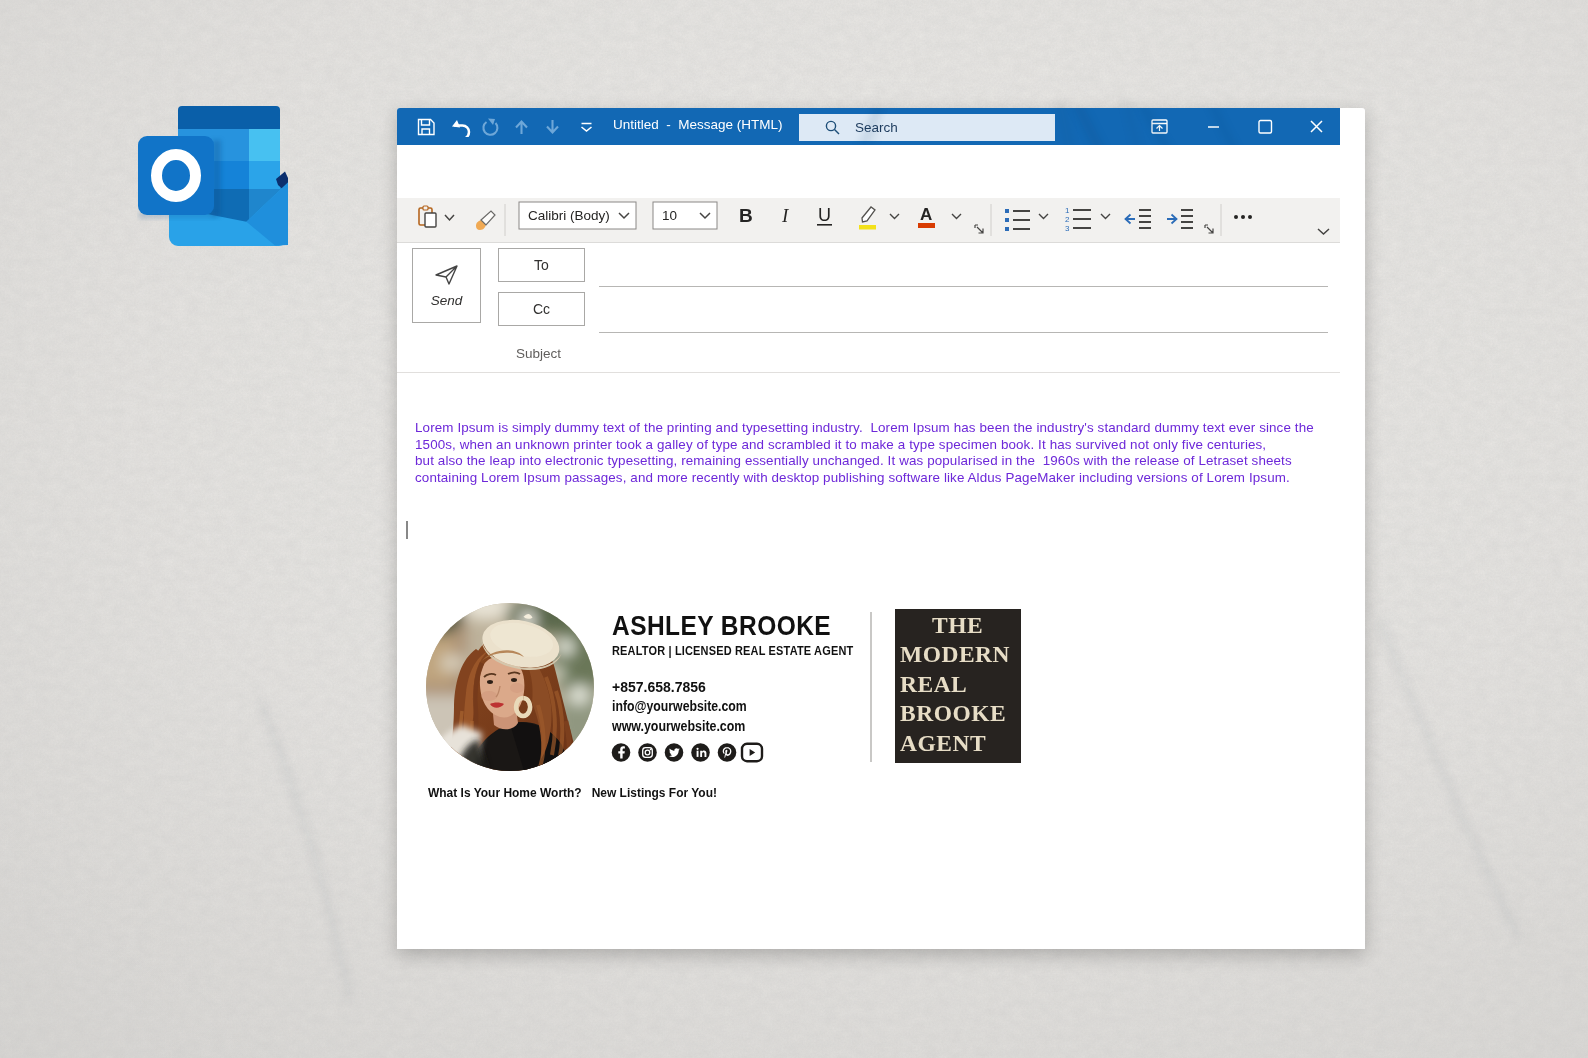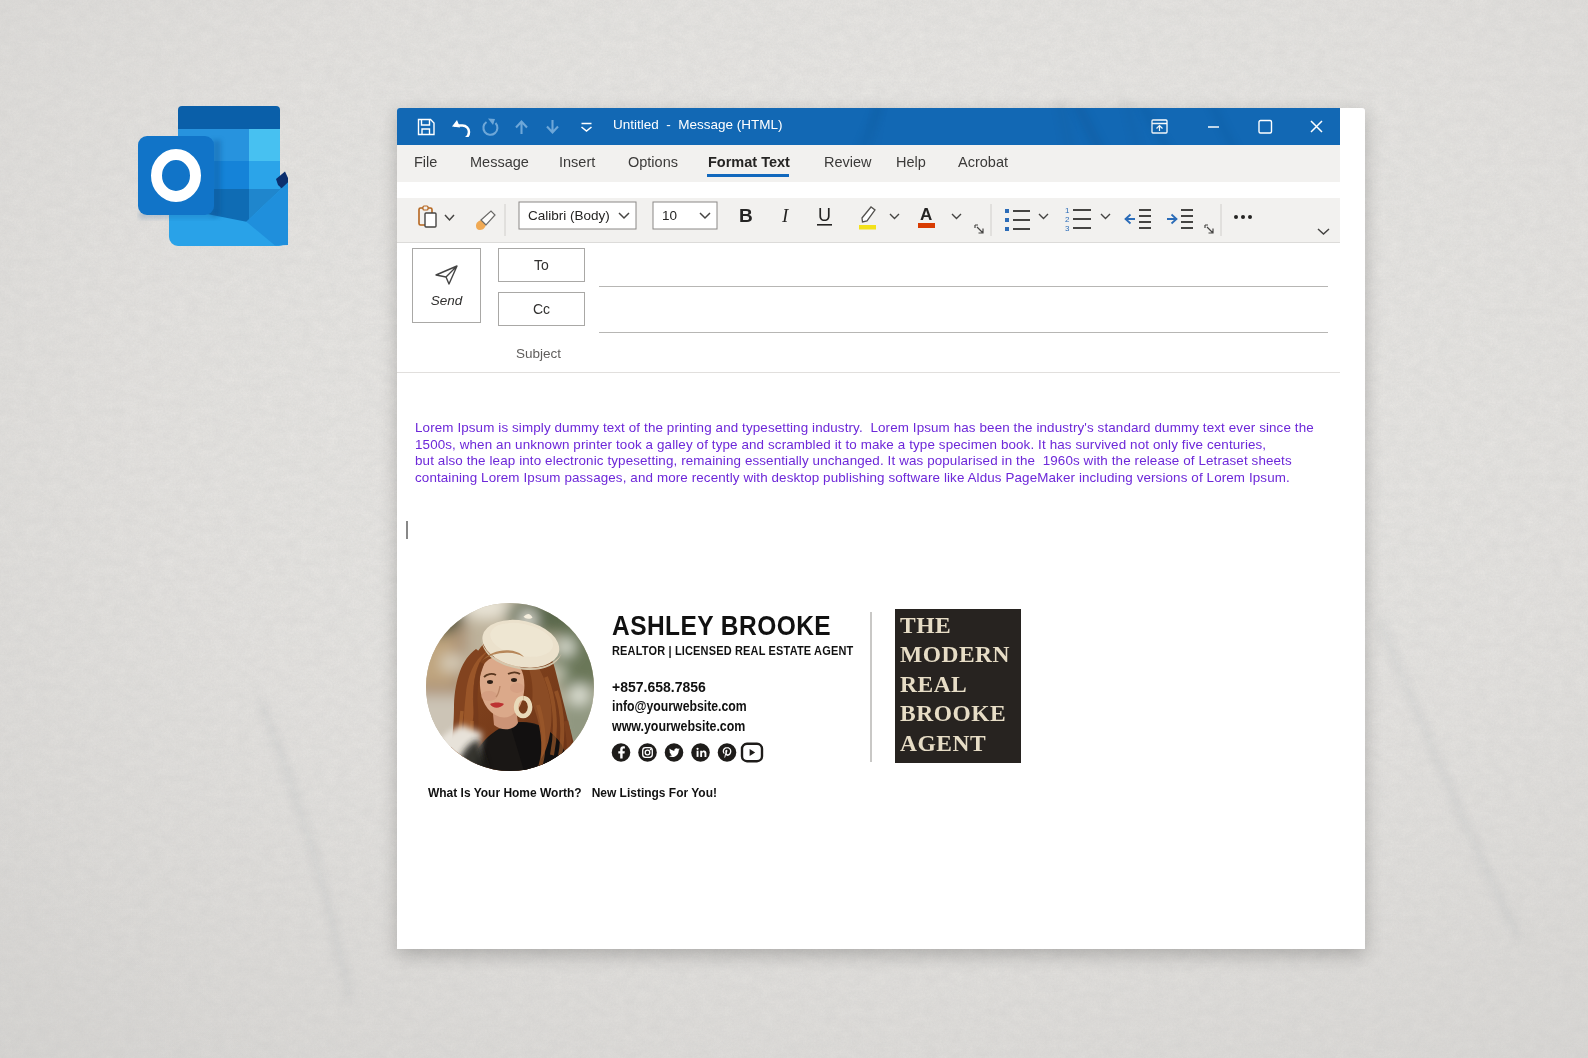--- a/index.html
+++ b/index.html
@@ -94,41 +94,37 @@
         <path d="M72,1.5 l7,0.5 -2,6 z" fill="#6ea7d8" stroke="none"></path>
       </g>
 
       <path d="M105.5,17 v-12 m-5.5,5.5 l5.5,-6 5.5,6" stroke="#6ea7d8" stroke-width="2.1"></path>
 
       <path d="M136.5,3 v12 m-5.5,-5.5 l5.5,6 5.5,-6" stroke="#6ea7d8" stroke-width="2.1"></path>
 
       <path d="M165.5,6.5 h10 m-10,3.5 l5,4 5,-4" stroke-width="1.6"></path>
     </svg>
     <div class="abs" style="left:216px;top:9px;font-size:13.5px;color:#fff;">Untitled&nbsp; -&nbsp; Message (HTML)</div>
+    <div class="abs" style="left:402px;top:6px;width:256px;height:27px;background:#dde9f5;display:flex;align-items:center;">
+      <svg style="margin-left:26px;" width="15" height="15" viewBox="0 0 15 15">
+          <circle cx="6" cy="6" r="4.6" fill="none" stroke="#1d4e78" stroke-width="1.4"></circle>
+          <path d="M9.5,9.5 L14,14" stroke="#1d4e78" stroke-width="1.4"></path>
+        </svg>
+      <span style="margin-left:15px;font-size:13.5px;color:#1d3b5d;">Search</span>
+    </div>
     <svg class="abs" style="left:754px;top:11px;" width="180" height="16" viewBox="0 0 180 16" fill="none" stroke="#fff">
       <g stroke-width="1.3">
         <rect x="1" y="1" width="15" height="13" rx="1"></rect>
         <path d="M1,4.5 h15"></path>
         <path d="M8.5,12 v-5 m-3,2.5 l3,-3 3,3" stroke-width="1.2"></path>
       </g>
       <path d="M57,8 h11" stroke-width="1.4"></path>
       <rect x="108" y="1.5" width="12.5" height="12.5" rx="1.5" stroke-width="1.4"></rect>
       <path d="M160,2 l11,11 m0,-11 l-11,11" stroke-width="1.5"></path>
     </svg>
-  </div>
-  <div id="menubar">
-    <span class="mitem" style="left:17px;">File</span>
-    <span class="mitem" style="left:73px;">Message</span>
-    <span class="mitem" style="left:162px;">Insert</span>
-    <span class="mitem" style="left:231px;">Options</span>
-    <span class="mitem" style="left:311px;font-weight:bold;color:#252423;">Format Text</span>
-    <span class="mitem" style="left:427px;">Review</span>
-    <span class="mitem" style="left:499px;">Help</span>
-    <span class="mitem" style="left:561px;">Acrobat</span>
-    <div style="position:absolute;left:310px;top:28.5px;width:82px;height:3px;background:#1168bd;"></div>
   </div>
   <div id="toolbar">
    <svg class="abs" style="left:0;top:0;" width="943" height="44" viewBox="0 0 943 44">
 
     <g>
       <rect x="22" y="10" width="13" height="17" rx="1.5" fill="none" stroke="#b5651d" stroke-width="1.6"></rect>
       <rect x="26" y="8" width="5" height="4" rx="1" fill="#f2f1ef" stroke="#b5651d" stroke-width="1.2"></rect>
       <rect x="28" y="15" width="11" height="14" rx="1" fill="#fff" stroke="#454442" stroke-width="1.4"></rect>
       <path d="M48,17 l4.5,5 4.5,-5" fill="none" stroke="#454442" stroke-width="1.5"></path>
     </g>
@@ -337,21 +333,21 @@
 
     <path d="M116.3,4.6 c-3,0 -4.6,2 -4.6,4.2 c0,1 0.55,2.3 1.4,2.7 c0.13,0.06 0.2,0.04 0.23,-0.1 l0.2,-0.8 c0.02,-0.07 0.01,-0.13 -0.05,-0.2 c-0.3,-0.36 -0.53,-1 -0.53,-1.6 c0,-1.55 1.18,-3.06 3.18,-3.06 c1.73,0 2.94,1.18 2.94,2.87 c0,1.9 -0.96,3.23 -2.21,3.23 c-0.69,0 -1.21,-0.57 -1.04,-1.27 c0.2,-0.84 0.58,-1.74 0.58,-2.34 c0,-0.54 -0.29,-0.99 -0.89,-0.99 c-0.71,0 -1.27,0.73 -1.27,1.71 c0,0.62 0.21,1.04 0.21,1.04 l-0.83,3.52 c-0.14,0.6 -0.08,1.45 -0.02,2 l0.09,0.01 c0.06,0 0.5,-0.62 0.67,-1.04 l0.46,-1.77 c0.24,0.46 0.95,0.85 1.7,0.85 c2.24,0 3.86,-2.06 3.86,-4.62 c0,-2.45 -2,-4.29 -4.58,-4.29 Z" transform="translate(0,0.4)" fill="#fff"></path>
 
     <rect x="131" y="1.8" width="20" height="17.4" rx="5" fill="none" stroke="#1e1c1a" stroke-width="2.4"></rect>
     <path d="M138.6,7 l5.6,3.5 -5.6,3.5 Z" fill="#1e1c1a"></path>
   </svg>
 
   <div class="abs" style="left:473px;top:504px;width:1.5px;height:150px;background:#c9c8c6;"></div>
 
   <div class="abs" style="left:498px;top:501px;width:126px;height:154px;background:#272320;color:#e7ddc6;font-family:'Liberation Serif',serif;font-weight:bold;font-size:23.5px;letter-spacing:0.5px;line-height:29.4px;padding-left:5px;box-sizing:border-box;">
-    <div style="margin-top:2px;">THE</div>
+    <div style="margin-top:2px;margin-left:32px;">THE</div>
       <div>MODERN</div>
       <div>REAL</div>
       <div>BROOKE</div>
       <div>AGENT</div>
   </div>
 
   <div class="abs sig-bold" style="left:31px;top:677px;font-size:13.5px;white-space:nowrap;transform:scaleX(0.887);transform-origin:0 0;">What Is Your Home Worth?&nbsp;&nbsp; New Listings For You!</div>
 </div>
 
 <svg class="abs" style="left:0;top:0;z-index:9;pointer-events:none;" width="1588" height="1058">

